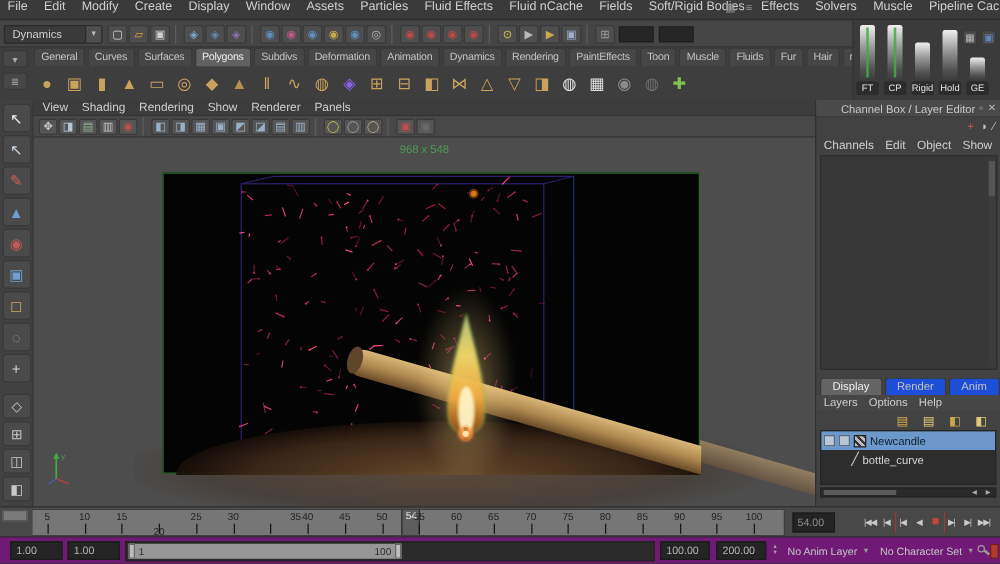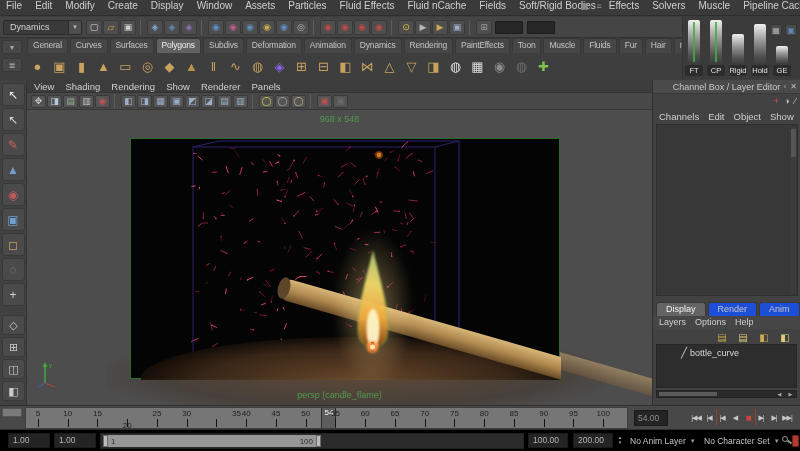--- a/index.html
+++ b/index.html
@@ -127,21 +127,21 @@
          border-right:1px solid #2b2b2b;color:#f2f2f2;font-size:8px;text-align:center;}
   .timefield{position:absolute;left:634px;top:4px;width:34px;height:16px;background:#242424;border:1px solid #1a1a1a;
          color:#8d8d8d;font-size:8.5px;line-height:14px;padding-left:3px;}
   .playback{position:absolute;left:690px;top:3px;display:flex;gap:1px;}
   .pbtn{display:inline-flex;width:12px;height:17px;align-items:center;justify-content:center;
         font-size:7px;letter-spacing:-1px;color:#c9c9c9;cursor:default;}
   .pbtn.red{color:#c8453a;font-size:10px;}
   .pbtn.accent{box-shadow:inset 1px 0 0 #a03a30;}
 
   
-  .rangebar{position:absolute;left:0;top:429px;width:800px;height:22px;background:#000000;border-top:1px solid #2f2f2f;}
+  .rangebar{position:absolute;left:0;top:429px;width:800px;height:22px;background:#701a75;border-top:1px solid #2f2f2f;}
   .rfield{position:absolute;top:3px;height:15px;background:#242424;border:1px solid #1a1a1a;color:#b5b5b5;
           font-size:8.5px;line-height:13px;padding-left:4px;}
   .groove{position:absolute;left:100px;top:3px;width:424px;height:16px;background:#2b2b2b;border:1px solid #222;}
   .rbar{position:absolute;left:2px;top:1px;width:218px;height:12px;background:#969696;display:flex;
         align-items:center;justify-content:space-between;font-size:8px;color:#2c2c2c;}
   .rhandle{width:5px;height:12px;background:#bcbcbc;border:1px solid #6a6a6a;}
   .rlabel{padding:0 3px;}
   .dd{position:absolute;top:3px;height:15px;font-size:8.5px;color:#c5c5c5;line-height:14px;padding:0 4px;
       display:flex;align-items:center;gap:4px;white-space:nowrap;cursor:default;}
   .dd .caret{font-size:6px;color:#999;}
@@ -672,21 +672,20 @@
       </div>
 
       <svg class="axisind" width="26" height="30">
         <line x1="8" y1="24" x2="8" y2="6" stroke="#3fae3f" stroke-width="1.4"></line>
         <path d="M8,3 L5.6,8 L10.4,8 Z" fill="#3fae3f"></path>
         <line x1="8" y1="24" x2="18" y2="28" stroke="#b04040" stroke-width="1.2"></line>
         <line x1="8" y1="24" x2="2" y2="28" stroke="#4060b0" stroke-width="1.2"></line>
         <text x="12" y="8" font-size="6" fill="#3fae3f">y</text>
       </svg>
 
-      <div class="hud cam">persp (candle_flame)</div>
     </div>
   </div>
 
   <div class="rightpanel">
     <div class="cbtitle">
       <span>Channel Box / Layer Editor</span>
       <span class="wicons">
         <span>▫</span>
         <span>✕</span>
       </span>
@@ -722,20 +721,26 @@
           <span>Options</span>
           <span>Help</span>
         </div>
       <div class="leicons">
           <span class="sicon" style="color: rgb(202, 168, 78);">▤</span>
           <span class="sicon" style="color: rgb(224, 201, 122);">▤</span>
           <span class="sicon" style="color: rgb(202, 168, 78);">◧</span>
           <span class="sicon" style="color: rgb(224, 201, 122);">◧</span>
         </div>
       <div class="lelist">
+        <div class="lrow sel">
+          <span class="chk"></span>
+          <span class="chk"></span>
+          <span class="hatch"></span>
+          <span>Newcandle</span>
+        </div>
         <div class="lrow lrow2">
           <span class="curve">╱</span>
           <span>bottle_curve</span>
         </div>
       </div>
       <div class="lescroll">
         <span class="thumb"></span>
         <span class="sa l">◀</span>
         <span class="sa r">▶</span>
       </div>

